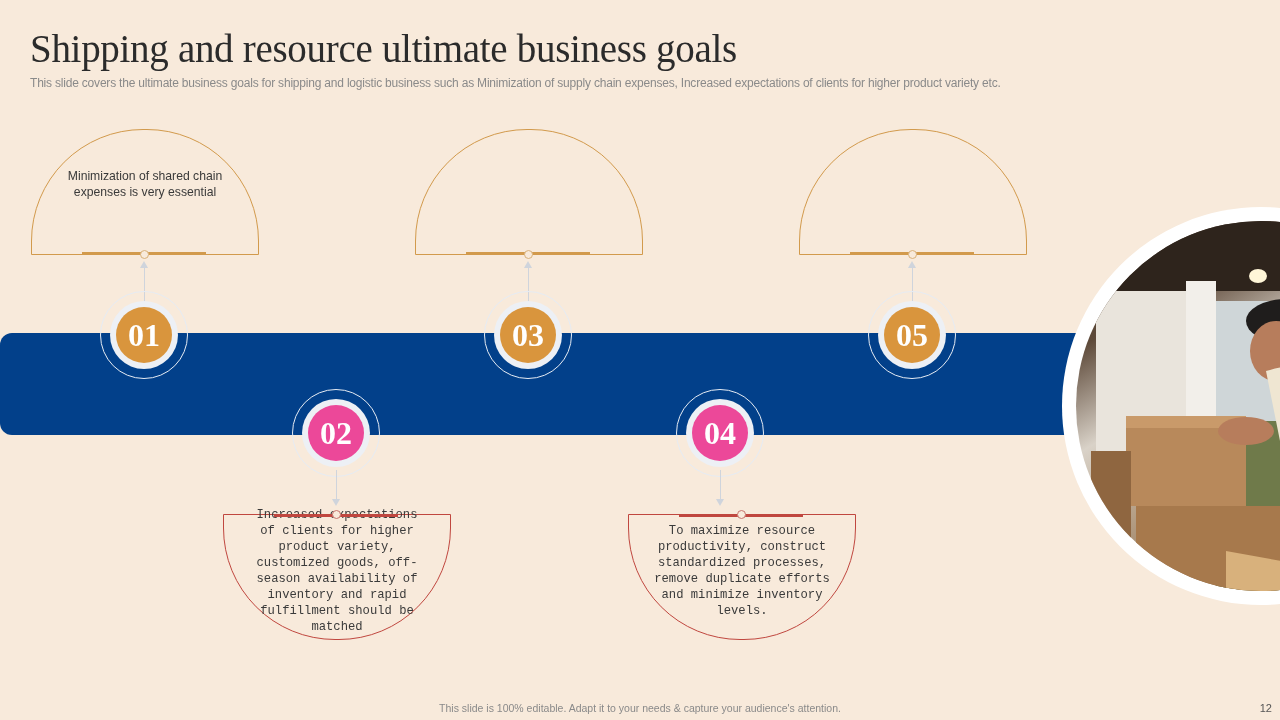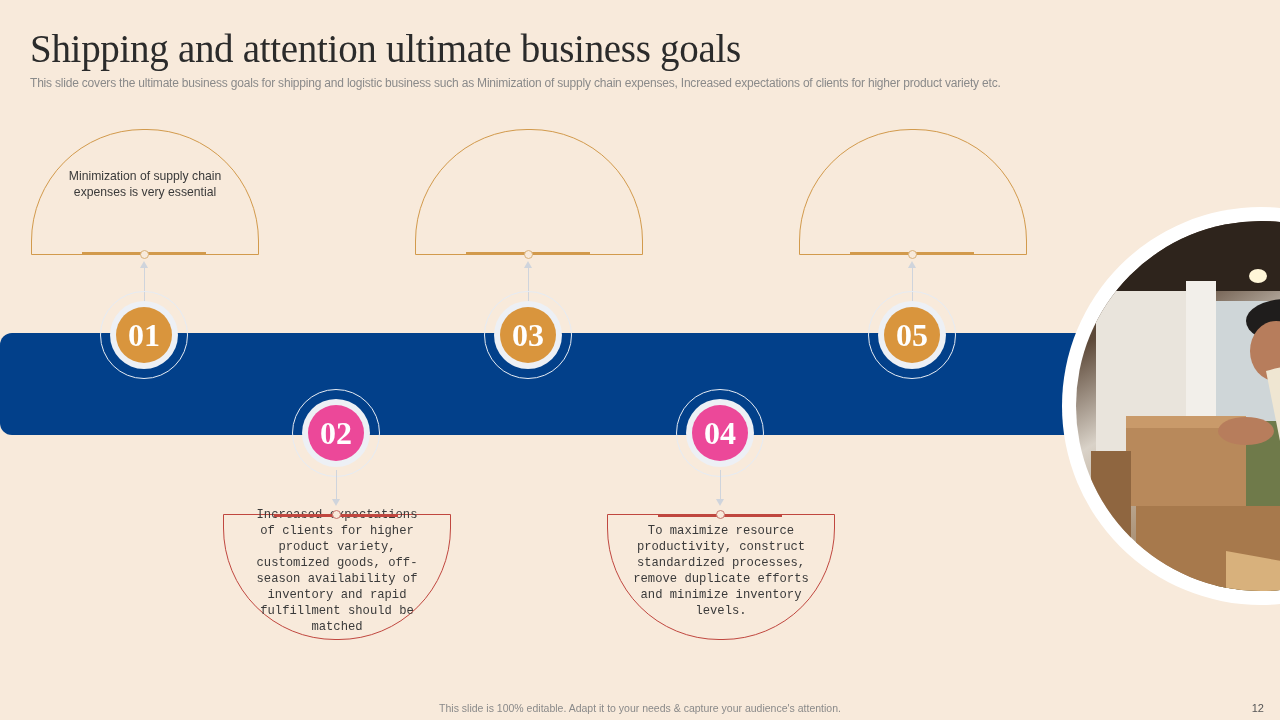--- a/index.html
+++ b/index.html
@@ -56,32 +56,32 @@
   .arrow-up { border-bottom: 7px solid #cfd4dc; }
   .arrow-down { border-top: 7px solid #cfd4dc; }
 
   .photo-wrap { position: absolute; left: 1062px; top: 207px; width: 398px; height: 398px;
     border-radius: 50%; background: #ffffff; }
   .photo { position: absolute; left: 14px; top: 14px; width: 370px; height: 370px;
     border-radius: 50%; overflow: hidden;
     background: linear-gradient(150deg, #3b2e24 0%, #5e4a3a 22%, #d9d2c8 40%, #b7a28a 55%, #8c6a48 75%, #5a4230 100%); }
   .footer { position: absolute; left: 0; width: 1280px; top: 702px; text-align: center;
     font-size: 10.5px; color: #8a8a8a; margin: 0; }
-  .pagenum { position: absolute; right: 16px; top: 702px; font-size: 11px; color: #555; margin: 0; }
+  .pagenum { position: absolute; right: 8px; top: 702px; font-size: 11px; color: #555; margin: 0; }
 </style>
 </head>
 <body>
 
-<h1 class="title">Shipping and attention ultimate business goals</h1>
+<h1 class="title">Shipping and resource ultimate business goals</h1>
 <p class="subtitle">This slide covers the ultimate business goals for shipping and logistic business such as Minimization of supply chain expenses, Increased expectations of clients for higher product variety etc.</p>
 
 <div class="band"></div>
 
 <div class="card top" style="left:31px;">
-  <span>Minimization of supply chain expenses is very essential</span>
+  <span>Minimization of shared chain expenses is very essential</span>
   <div class="bar"></div>
   <div class="dot"></div>
 </div>
 <div class="conn" style="left:144px; top:266px; height:36px;"></div>
 <div class="arrow-up" style="left:140px; top:261px;"></div>
 <div class="node gold" style="left:100px; top:291px;">
   <div class="ring"></div>
   <div class="halo"></div>
   <div class="disc">01</div>
 </div>
@@ -123,21 +123,21 @@
   <div class="dot"></div>
 </div>
 
 <div class="node red" style="left:676px; top:389px;text-align:right;">
   <div class="ring"></div>
   <div class="halo"></div>
   <div class="disc">04</div>
 </div>
 <div class="conn" style="left:720px; top:470px; height:32px;"></div>
 <div class="arrow-down" style="left:716px; top:499px;"></div>
-<div class="card bottom" style="left:607px;">
+<div class="card bottom" style="left:628px;">
   <span>To maximize resource productivity, construct standardized processes, remove duplicate efforts and minimize inventory levels.</span>
   <div class="bar"></div>
   <div class="dot"></div>
 </div>
 
 <div class="photo-wrap">
   <div class="photo">
     <svg width="370" height="370" viewBox="0 0 370 370">
       <rect x="0" y="0" width="370" height="70" fill="#2e241c"></rect>
       <rect x="20" y="70" width="90" height="190" fill="#e9e4dc"></rect>

